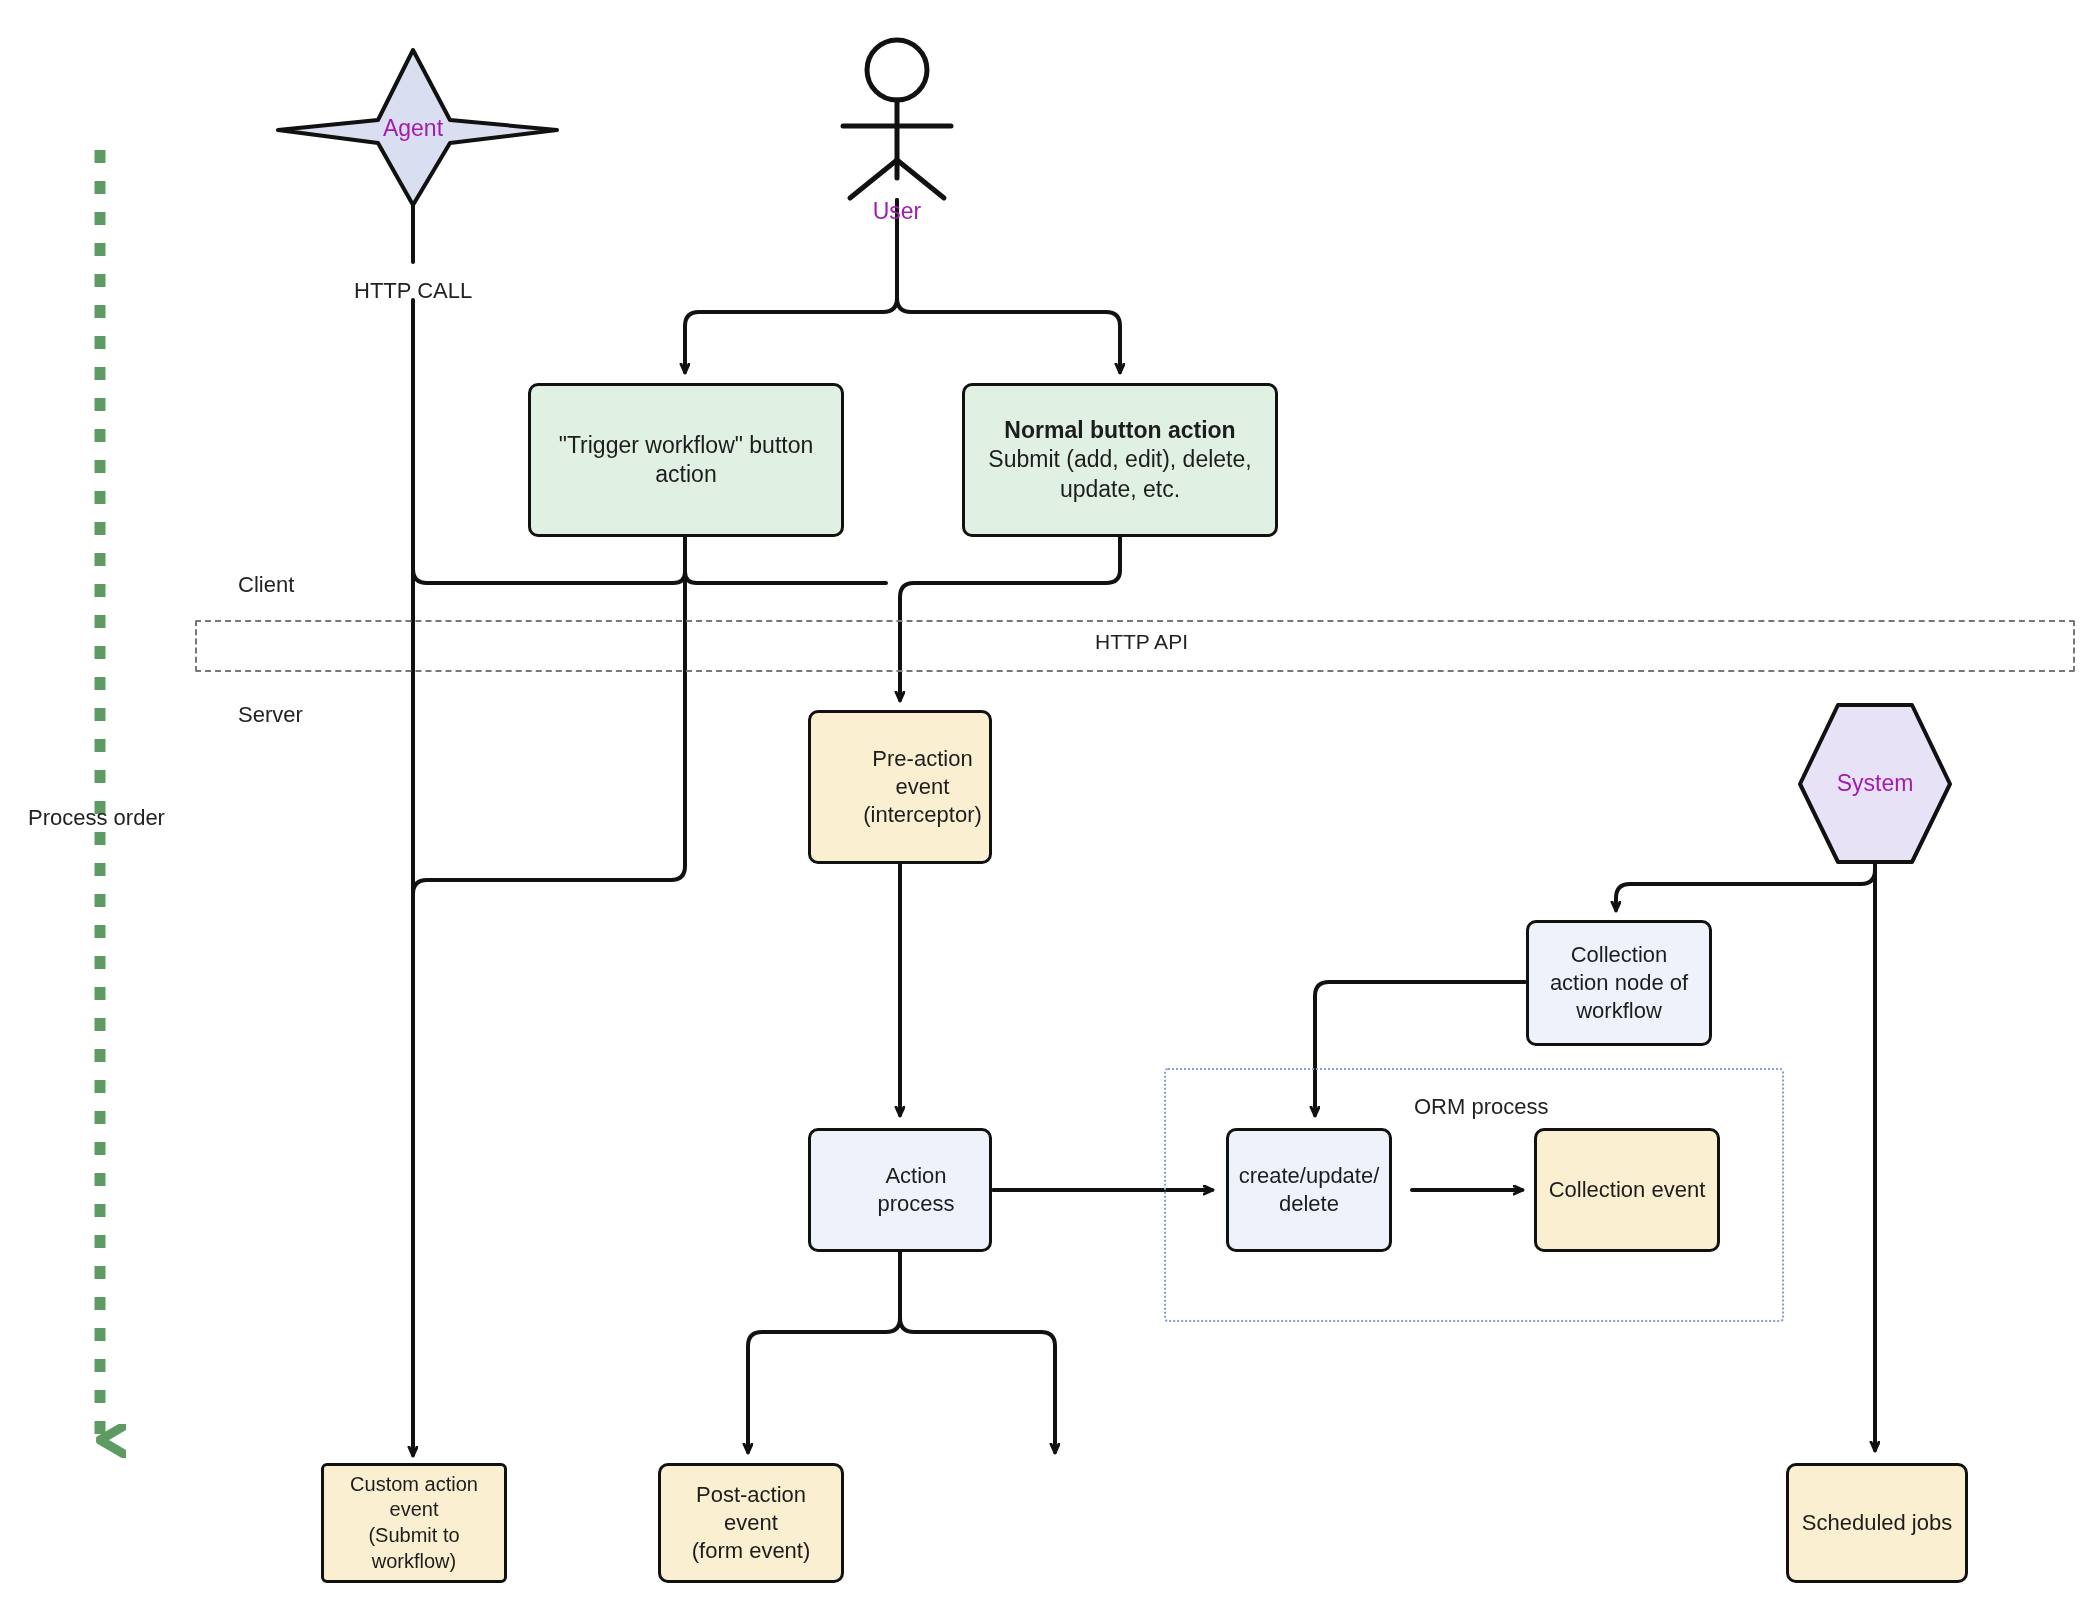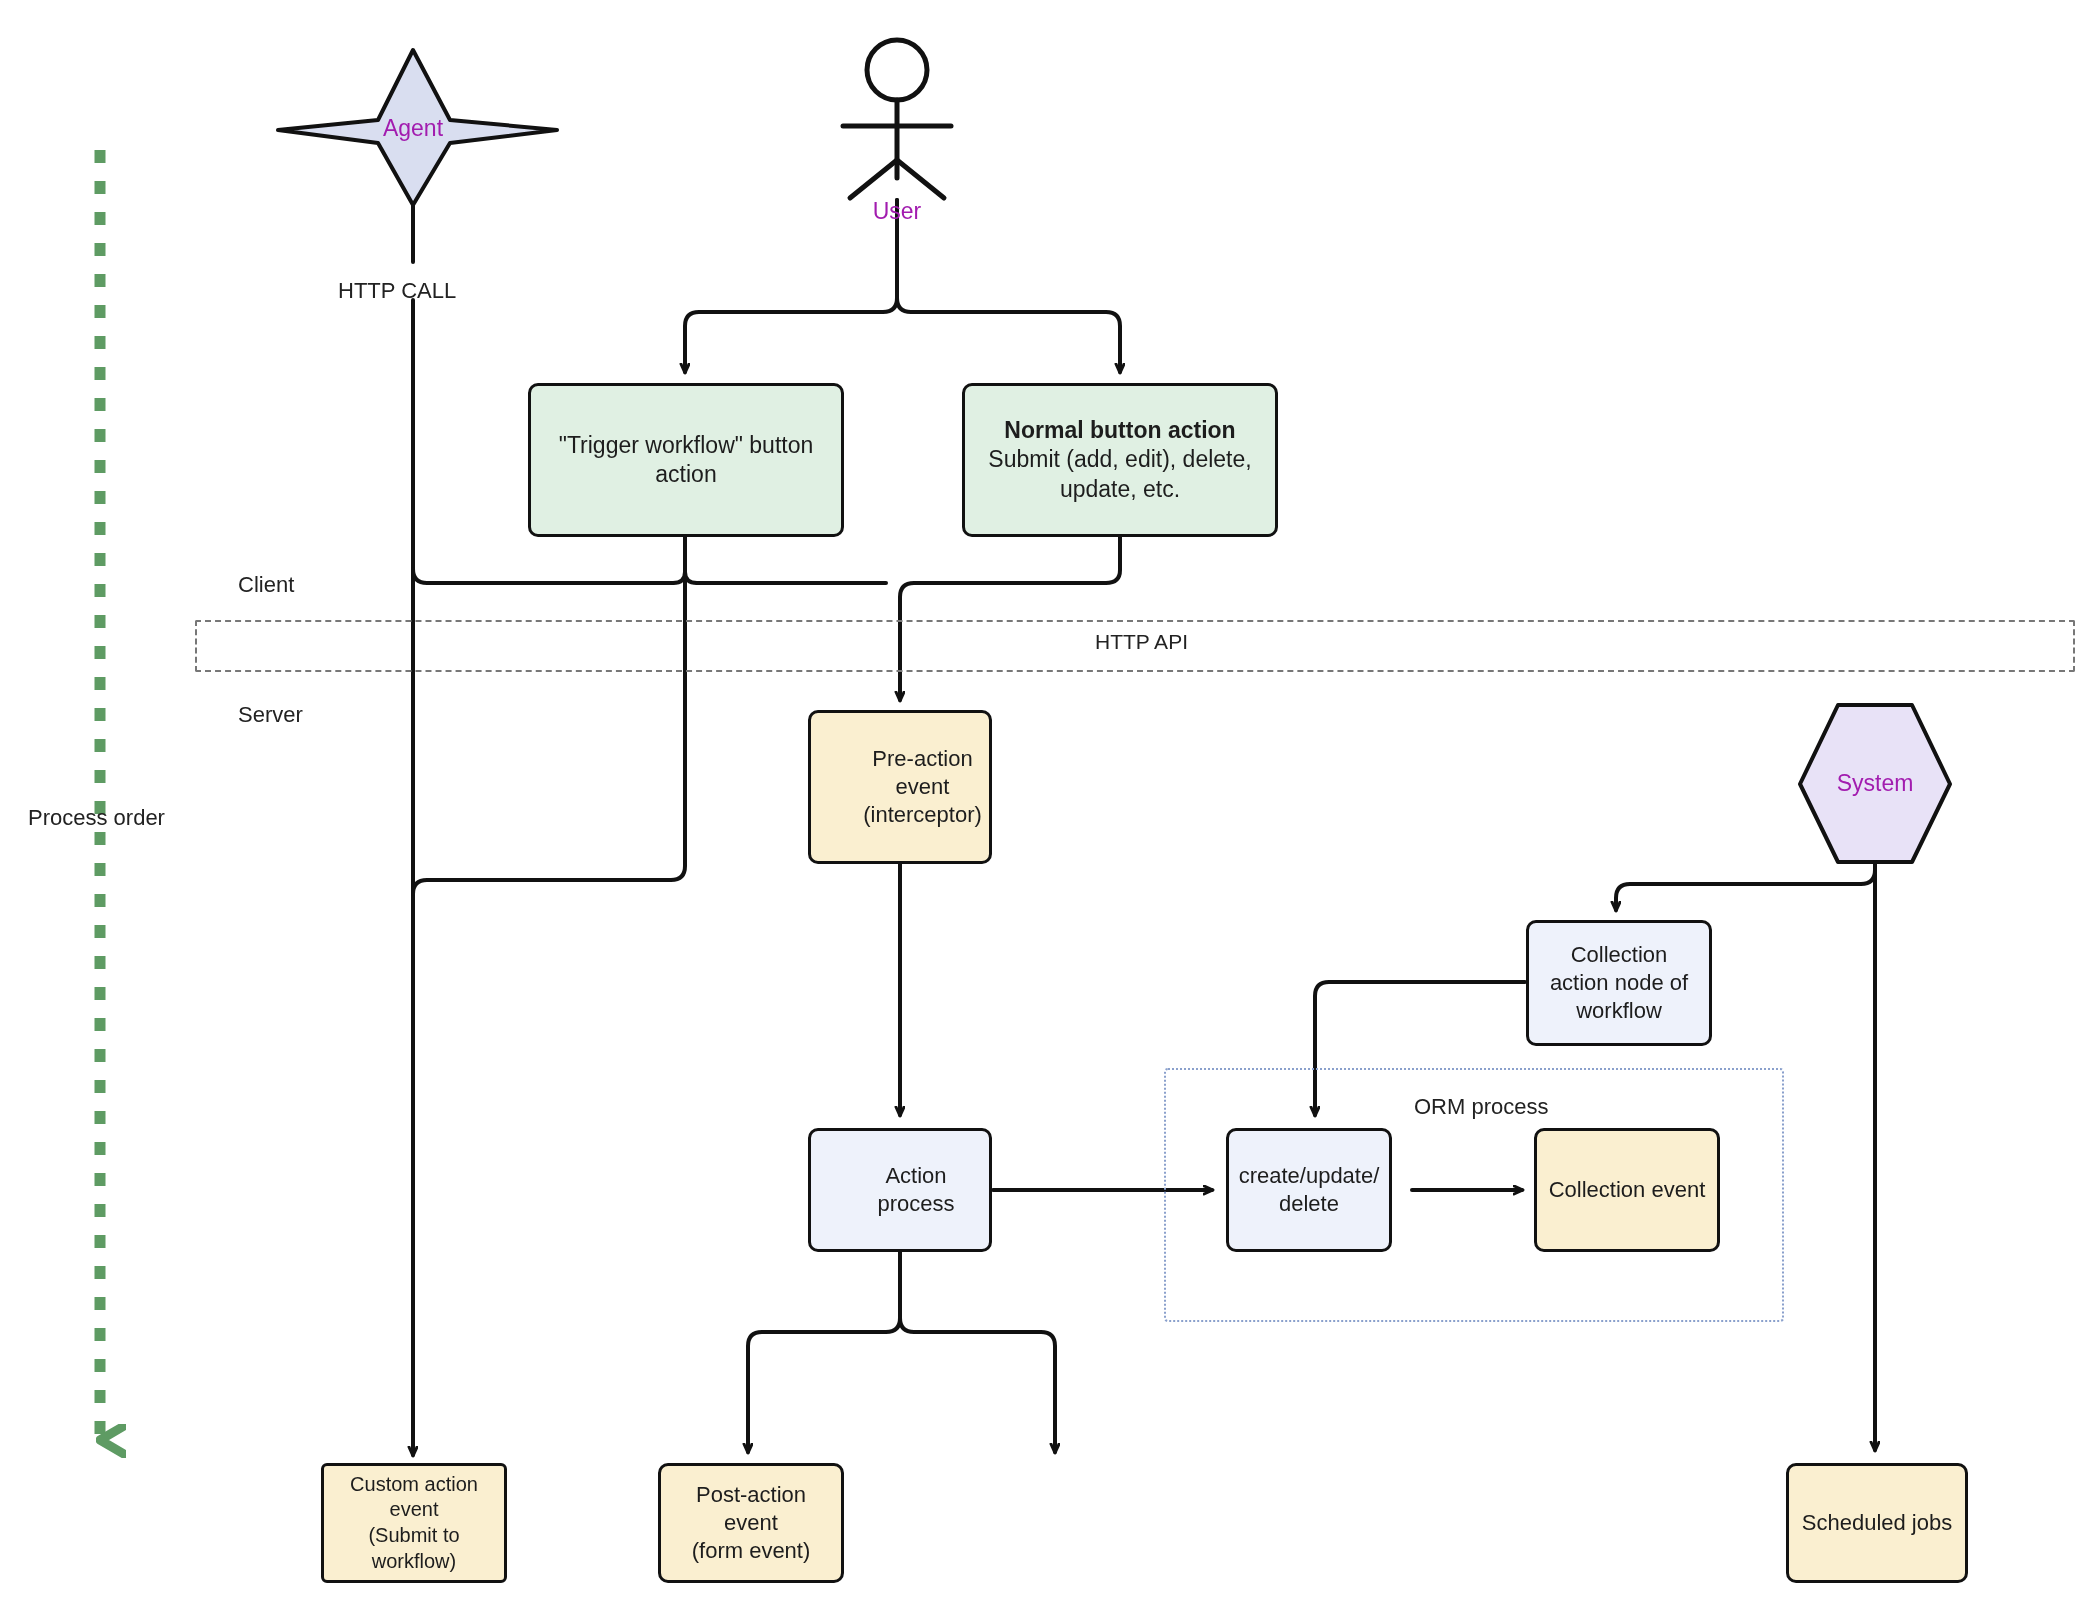--- a/index.html
+++ b/index.html
@@ -114,21 +114,21 @@
 
   <div class="band" style="left:195px;top:620px;width:1876px;height:48px;"></div>
   <div class="lbl" style="left:1095px;top:630px;font-size:21px;">HTTP API</div>
 
   <div class="orm-box" style="left:1164px;top:1068px;width:616px;height:250px;"></div>
   <div class="lbl" style="left:1414px;top:1094px;font-size:22px;">ORM process</div>
 
   <div class="lbl" style="left:238px;top:572px;font-size:22px;">Client</div>
   <div class="lbl" style="left:238px;top:702px;font-size:22px;">Server</div>
   <div class="lbl" style="left:28px;top:805px;font-size:22px;">Process order</div>
-  <div class="lbl" style="left:338px;top:278px;font-size:22px;">HTTP CALL</div>
+  <div class="lbl" style="left:354px;top:278px;font-size:22px;">HTTP CALL</div>
 
   <div class="lbl-c" style="left:343px;top:115px;width:140px;font-size:23px;">Agent</div>
   <div class="lbl-c" style="left:827px;top:198px;width:140px;font-size:23px;">User</div>
   <div class="lbl-c" style="left:1805px;top:770px;width:140px;font-size:23px;">System</div>
 
   <div class="node green" style="left:528px;top:383px;width:316px;height:154px;font-size:23px;">
     <div>
       <span>"Trigger workflow" button</span>
       <span>action</span>
     </div>

